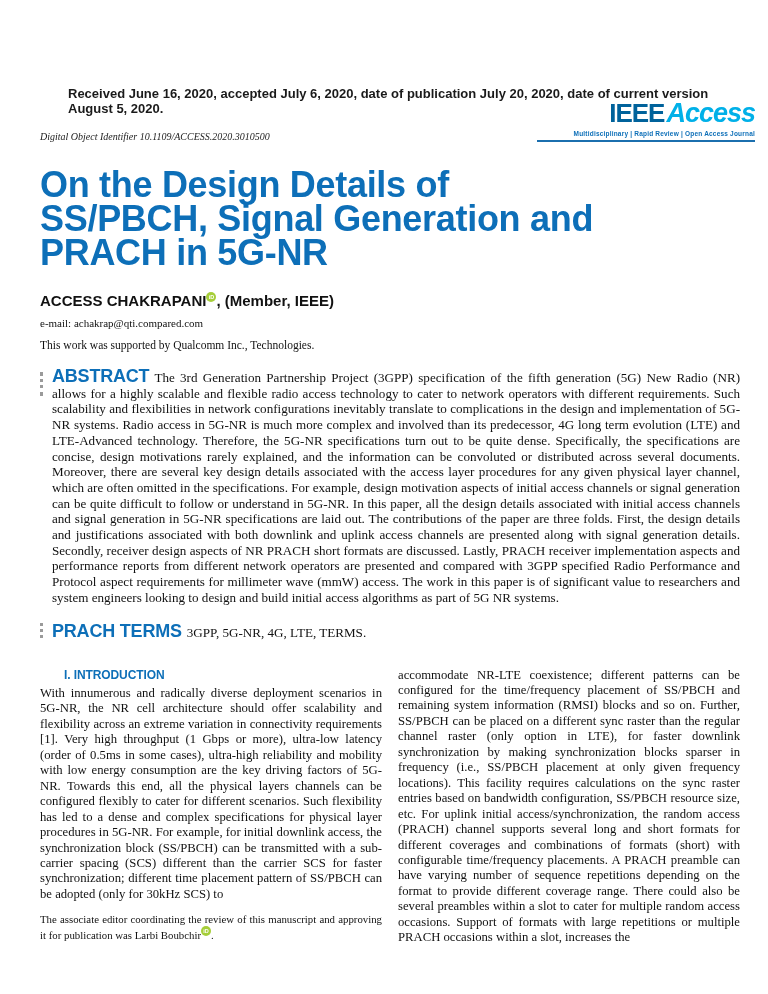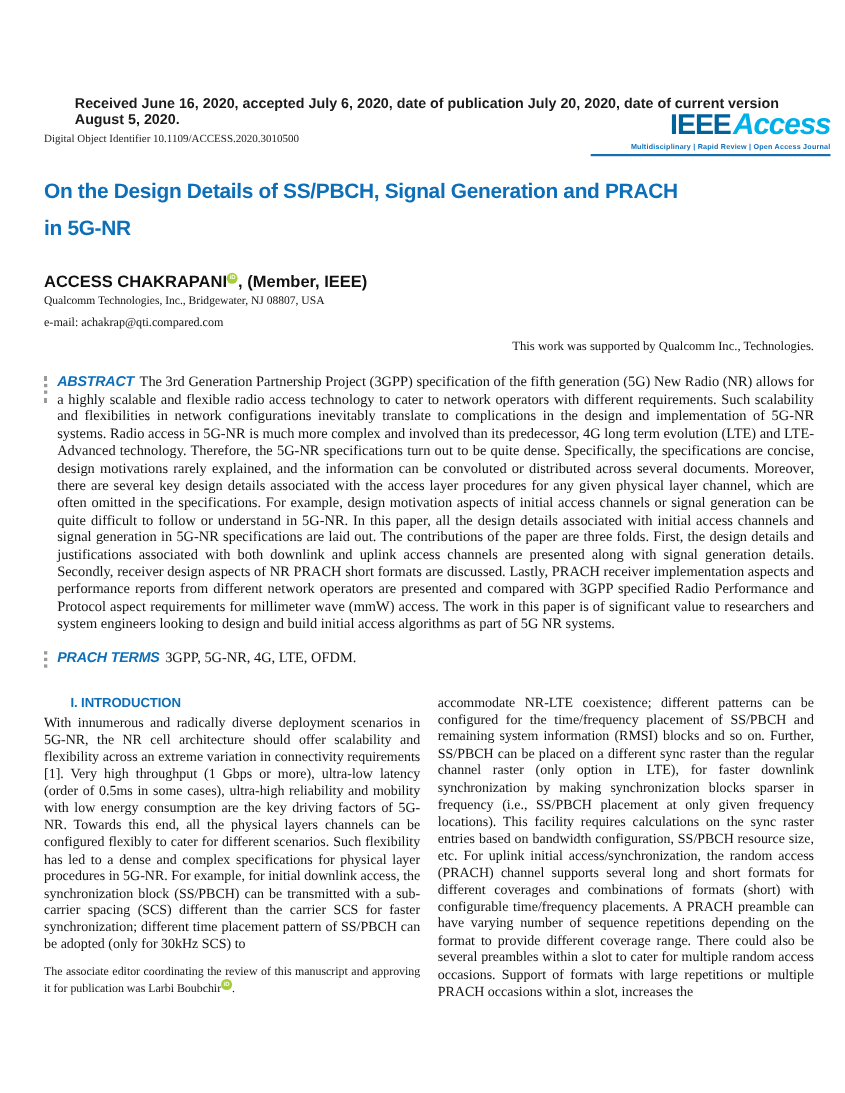--- a/index.html
+++ b/index.html
@@ -11,39 +11,39 @@
   
   .logo-block { position:absolute; top:12px; right:13px; text-align:right; }
   .logo-line { font-family:"Liberation Sans", sans-serif; white-space:nowrap; }
   .logo-ieee { font-weight:bold; font-size:26px; color:#00629b; letter-spacing:-1px; }
   .logo-access { font-style:italic; font-size:27px; color:#00b0e8; font-weight:bold; letter-spacing:-1px; padding-left:2px; }
   .logo-tagline { font-family:"Liberation Sans", sans-serif; font-size:6.5px; font-weight:bold; color:#0d6fb8; margin-top:1px; letter-spacing:0.2px; }
   .logo-rule { border-top:2px solid #1b6fae; margin-top:3px; width:218px; }
 
   
   .received { margin-top:86px; font-family:"Liberation Sans", sans-serif; font-size:13px; font-weight:bold; color:#1a1a1a;padding-left:28px; }
-  .doi { margin-top:5px; font-size:10px; color:#222; }
+  .doi { margin-top:15px; font-style:italic; font-size:10px; color:#222; }
 
   
-  h1.title { margin-top:26px; width:580px; font-family:"Liberation Sans", sans-serif; font-weight:bold; font-size:19px; line-height:34px; color:#0d6fb8; letter-spacing:-0.3px; }
+  h1.title { margin-top:26px; width:580px; font-family:"Liberation Sans", sans-serif; font-weight:bold; font-size:36px; line-height:34px; color:#0d6fb8; letter-spacing:-0.3px; }
 
   
   .author-line { margin-top:22px; font-family:"Liberation Sans", sans-serif; font-size:15px; font-weight:bold; color:#111; }
   .affil { margin-top:3px; font-size:10.5px; }
   .email { margin-top:8px; font-size:11px; }
-  .funding { margin-top:10px; font-size:11.5px;text-align:right; }
+  .funding { margin-top:10px; font-size:11.5px; }
 
   
   .callout { position:relative; padding-left:12px; }
   .dotbar { position:absolute; left:0; top:3px; width:0; border-left:3px dotted #9a9a9a; }
   .abstract { margin-top:18px; font-size:13.1px; line-height:15.7px; text-align:justify; }
   .abstract .dotbar { height:24px; }
   .index-terms { margin-top:15px; font-size:13.1px; }
   .index-terms .dotbar { height:15px; top:2px; }
-  .blk-label { font-family:"Liberation Sans", sans-serif; font-weight:bold; color:#0d6fb8; font-size:13px; letter-spacing:-0.2px; padding-right:5px;font-style:italic; }
+  .blk-label { font-family:"Liberation Sans", sans-serif; font-weight:bold; color:#0d6fb8; font-size:18px; letter-spacing:-0.2px; padding-right:5px; }
 
   
   .columns { margin-top:26px; display:flex; gap:16px; }
   .col { width:342px; font-size:12.7px; line-height:15.45px; text-align:justify; }
   .sec-heading { font-family:"Liberation Sans", sans-serif; font-weight:bold; color:#0d6fb8; font-size:12px; margin-bottom:3px; letter-spacing:-0.1px;padding-left:24px; }
   .footnote { margin-top:10px; font-size:10.8px; line-height:14.5px; text-align:justify; }
   .footnote .fn-text { text-indent:12px; }
 
   
   .orcid { display:inline-block; width:10px; height:10px; border-radius:50%; background:#a6ce39; color:#fff; font-family:"Liberation Sans", sans-serif; font-size:5.5px; font-weight:bold; line-height:10px; text-align:center; vertical-align:super; position:relative; top:-1px; font-style:normal; }
@@ -63,32 +63,31 @@
 
   <div class="content">
     <div class="received">Received June 16, 2020, accepted July 6, 2020, date of publication July 20, 2020, date of current version August 5, 2020.</div>
     <div class="doi">Digital Object Identifier 10.1109/ACCESS.2020.3010500</div>
 
     <h1 class="title">On the Design Details of SS/PBCH, Signal Generation and PRACH in 5G-NR</h1>
 
     <div class="author-line">
       <span>ACCESS CHAKRAPANI</span><span class="orcid">iD</span><span>, (Member, IEEE)</span>
     </div>
-    <div class="affil">Qualcomm Technologies, Inc., Bridgewater, NJ 08807, USA</div>
     <div class="email">e-mail: achakrap@qti.compared.com</div>
     <div class="funding">This work was supported by Qualcomm Inc., Technologies.</div>
 
     <div class="abstract callout">
       <span class="dotbar"></span>
       <span class="blk-label">ABSTRACT</span><span>The 3rd Generation Partnership Project (3GPP) specification of the fifth generation (5G) New Radio (NR) allows for a highly scalable and flexible radio access technology to cater to network operators with different requirements. Such scalability and flexibilities in network configurations inevitably translate to complications in the design and implementation of 5G-NR systems. Radio access in 5G-NR is much more complex and involved than its predecessor, 4G long term evolution (LTE) and LTE-Advanced technology. Therefore, the 5G-NR specifications turn out to be quite dense. Specifically, the specifications are concise, design motivations rarely explained, and the information can be convoluted or distributed across several documents. Moreover, there are several key design details associated with the access layer procedures for any given physical layer channel, which are often omitted in the specifications. For example, design motivation aspects of initial access channels or signal generation can be quite difficult to follow or understand in 5G-NR. In this paper, all the design details associated with initial access channels and signal generation in 5G-NR specifications are laid out. The contributions of the paper are three folds. First, the design details and justifications associated with both downlink and uplink access channels are presented along with signal generation details. Secondly, receiver design aspects of NR PRACH short formats are discussed. Lastly, PRACH receiver implementation aspects and performance reports from different network operators are presented and compared with 3GPP specified Radio Performance and Protocol aspect requirements for millimeter wave (mmW) access. The work in this paper is of significant value to researchers and system engineers looking to design and build initial access algorithms as part of 5G NR systems.</span>
     </div>
 
     <div class="index-terms callout">
       <span class="dotbar"></span>
-      <span class="blk-label">PRACH TERMS</span><span>3GPP, 5G-NR, 4G, LTE, OFDM.</span>
+      <span class="blk-label">PRACH TERMS</span><span>3GPP, 5G-NR, 4G, LTE, TERMS.</span>
     </div>
 
     <div class="columns">
       <div class="col">
         <div class="sec-heading">I. INTRODUCTION</div>
         <div>With innumerous and radically diverse deployment scenarios in 5G-NR, the NR cell architecture should offer scalability and flexibility across an extreme variation in connectivity requirements [1]. Very high throughput (1 Gbps or more), ultra-low latency (order of 0.5ms in some cases), ultra-high reliability and mobility with low energy consumption are the key driving factors of 5G-NR. Towards this end, all the physical layers channels can be configured flexibly to cater for different scenarios. Such flexibility has led to a dense and complex specifications for physical layer procedures in 5G-NR. For example, for initial downlink access, the synchronization block (SS/PBCH) can be transmitted with a sub-carrier spacing (SCS) different than the carrier SCS for faster synchronization; different time placement pattern of SS/PBCH can be adopted (only for 30kHz SCS) to</div>
         <div class="footnote">
           <span class="fn-text">The associate editor coordinating the review of this manuscript and approving it for publication was Larbi Boubchir</span><span class="orcid">iD</span><span>.</span>
         </div>
       </div>

